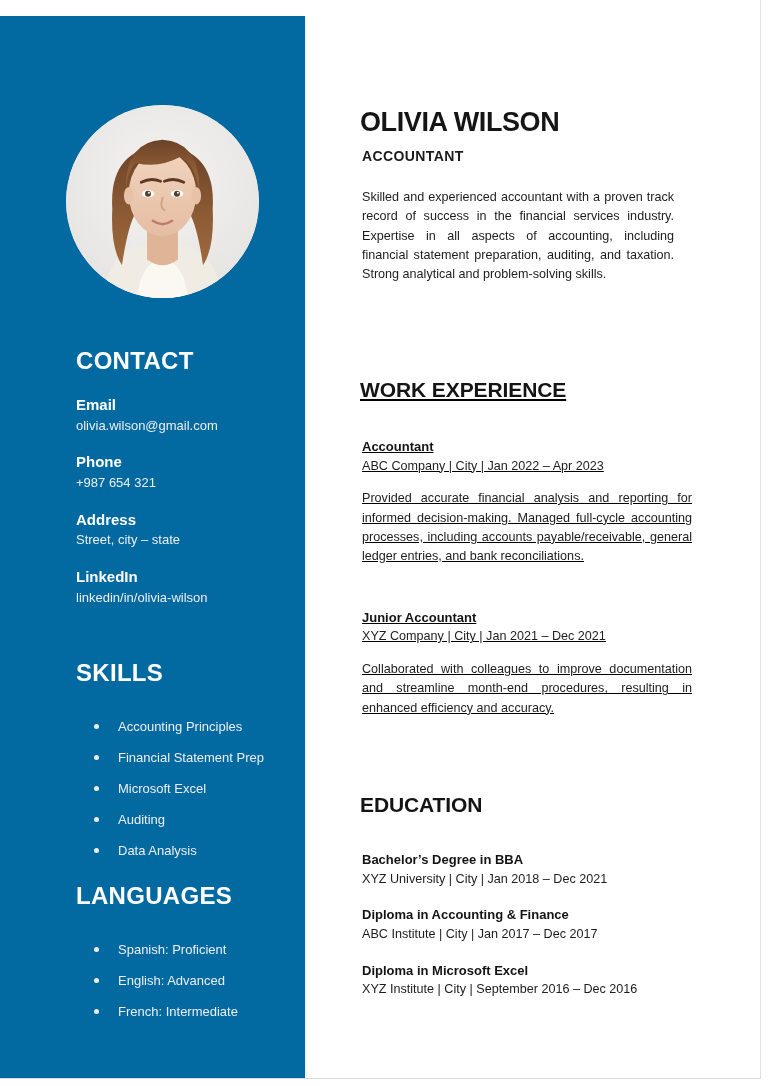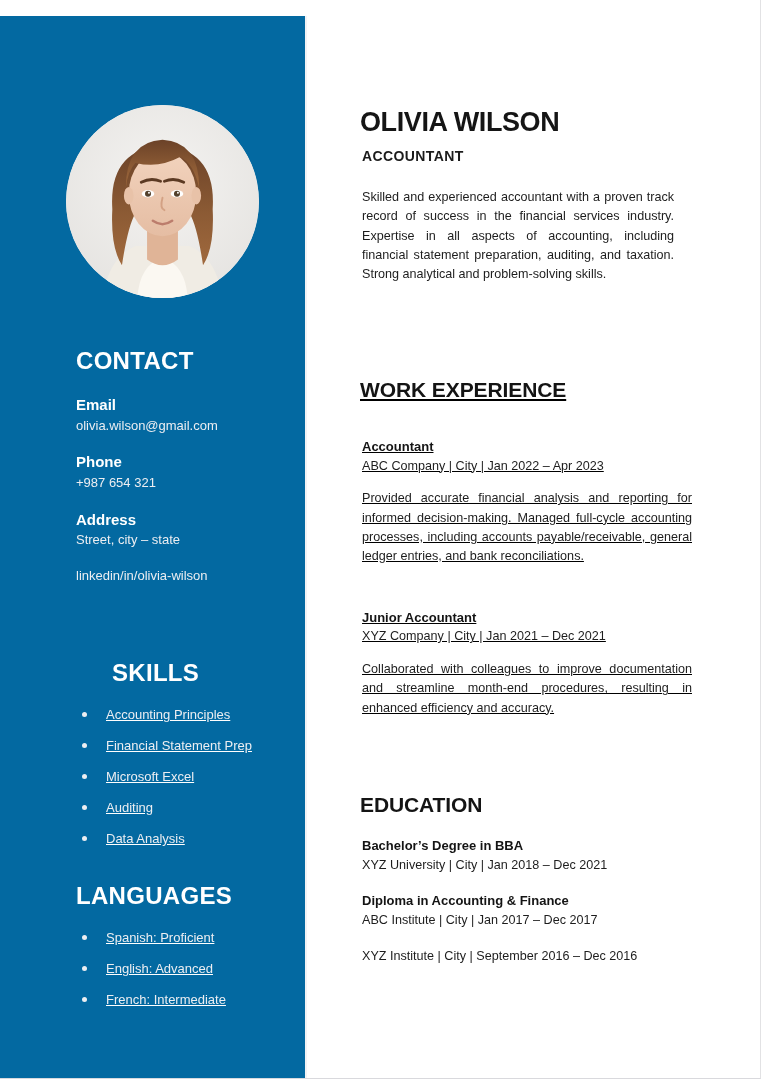--- a/index.html
+++ b/index.html
@@ -84,23 +84,22 @@
     font-weight: normal;
     color: #eceef2;
     line-height: 1.5;
   }
 
   .side-list {
     position: absolute;
     left: 76px;
     width: 220px;
     list-style: none;
-    margin: 0;
+    margin: 12px;
     padding: 0;
-    text-decoration: underline;
   }
   .side-list li {
     position: relative;
     padding-left: 30px;
     font-size: 13px;
     color: #eceef2;
     line-height: 1.35;
     margin-bottom: 13.5px;
   }
   .side-list li::before {
@@ -171,21 +170,21 @@
     line-height: 1.52;
     color: #1d1d1d;
     text-align: justify;
   }
 
   .sec-work { position: absolute; left: 360px; top: 378px; width: 332px; text-decoration: underline; }
   .sec-edu  { position: absolute; left: 360px; top: 793px; width: 332px; }
 
   .work-entry-1 { margin-top: 35px; }
   .work-entry-2 { margin-top: 42px; }
-  .edu-entry    { margin-top: 19px; }
+  .edu-entry    { margin-top: 33px; }
   .edu-entry-2, .edu-entry-3 { margin-top: 17px; }
 </style>
 </head>
 <body>
 
 <div class="page">
 
   <aside class="sidebar">
 
     <div class="photo-wrap">
@@ -247,25 +246,26 @@
       </div>
       <div class="contact-item">
         <div class="contact-label">Phone</div>
         <div class="contact-value">+987 654 321</div>
       </div>
       <div class="contact-item">
         <div class="contact-label">Address</div>
         <div class="contact-value">Street, city – state</div>
       </div>
       <div class="contact-item">
+        <div class="contact-label">LinkedIn</div>
         <div class="contact-value">linkedin/in/olivia-wilson</div>
       </div>
     </div>
 
-    <h2 class="side-heading" style="top:643px;margin-left:36px;">SKILLS</h2>
+    <h2 class="side-heading" style="top:643px;">SKILLS</h2>
     <ul class="side-list" style="top:690px;">
       <li>Accounting Principles</li>
       <li>Financial Statement Prep</li>
       <li>Microsoft Excel</li>
       <li>Auditing</li>
       <li>Data Analysis</li>
     </ul>
 
     <h2 class="side-heading" style="top:866px;">LANGUAGES</h2>
     <ul class="side-list" style="top:913px;">
@@ -302,17 +302,18 @@
 
     <div class="entry edu-entry">
       <div class="entry-title">Bachelor’s Degree in BBA</div>
       <div class="entry-meta">XYZ University | City | Jan 2018 – Dec 2021</div>
     </div>
     <div class="entry edu-entry-2">
       <div class="entry-title">Diploma in Accounting &amp; Finance</div>
       <div class="entry-meta">ABC Institute | City | Jan 2017 – Dec 2017</div>
     </div>
     <div class="entry edu-entry-3">
+      <div class="entry-title">Diploma in Microsoft Excel</div>
       <div class="entry-meta">XYZ Institute | City | September 2016 – Dec 2016</div>
     </div>
   </section>
 
 </div>
 
 </body></html>

